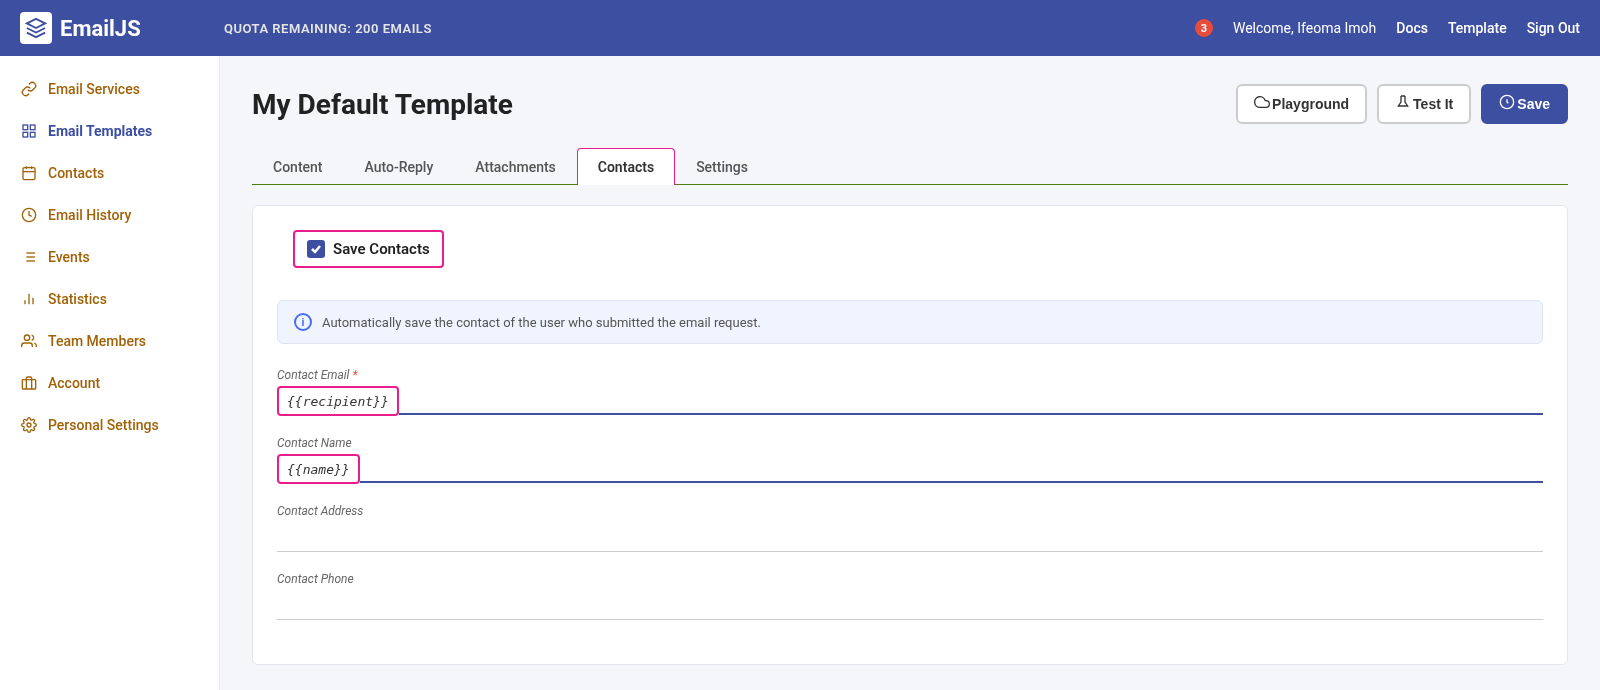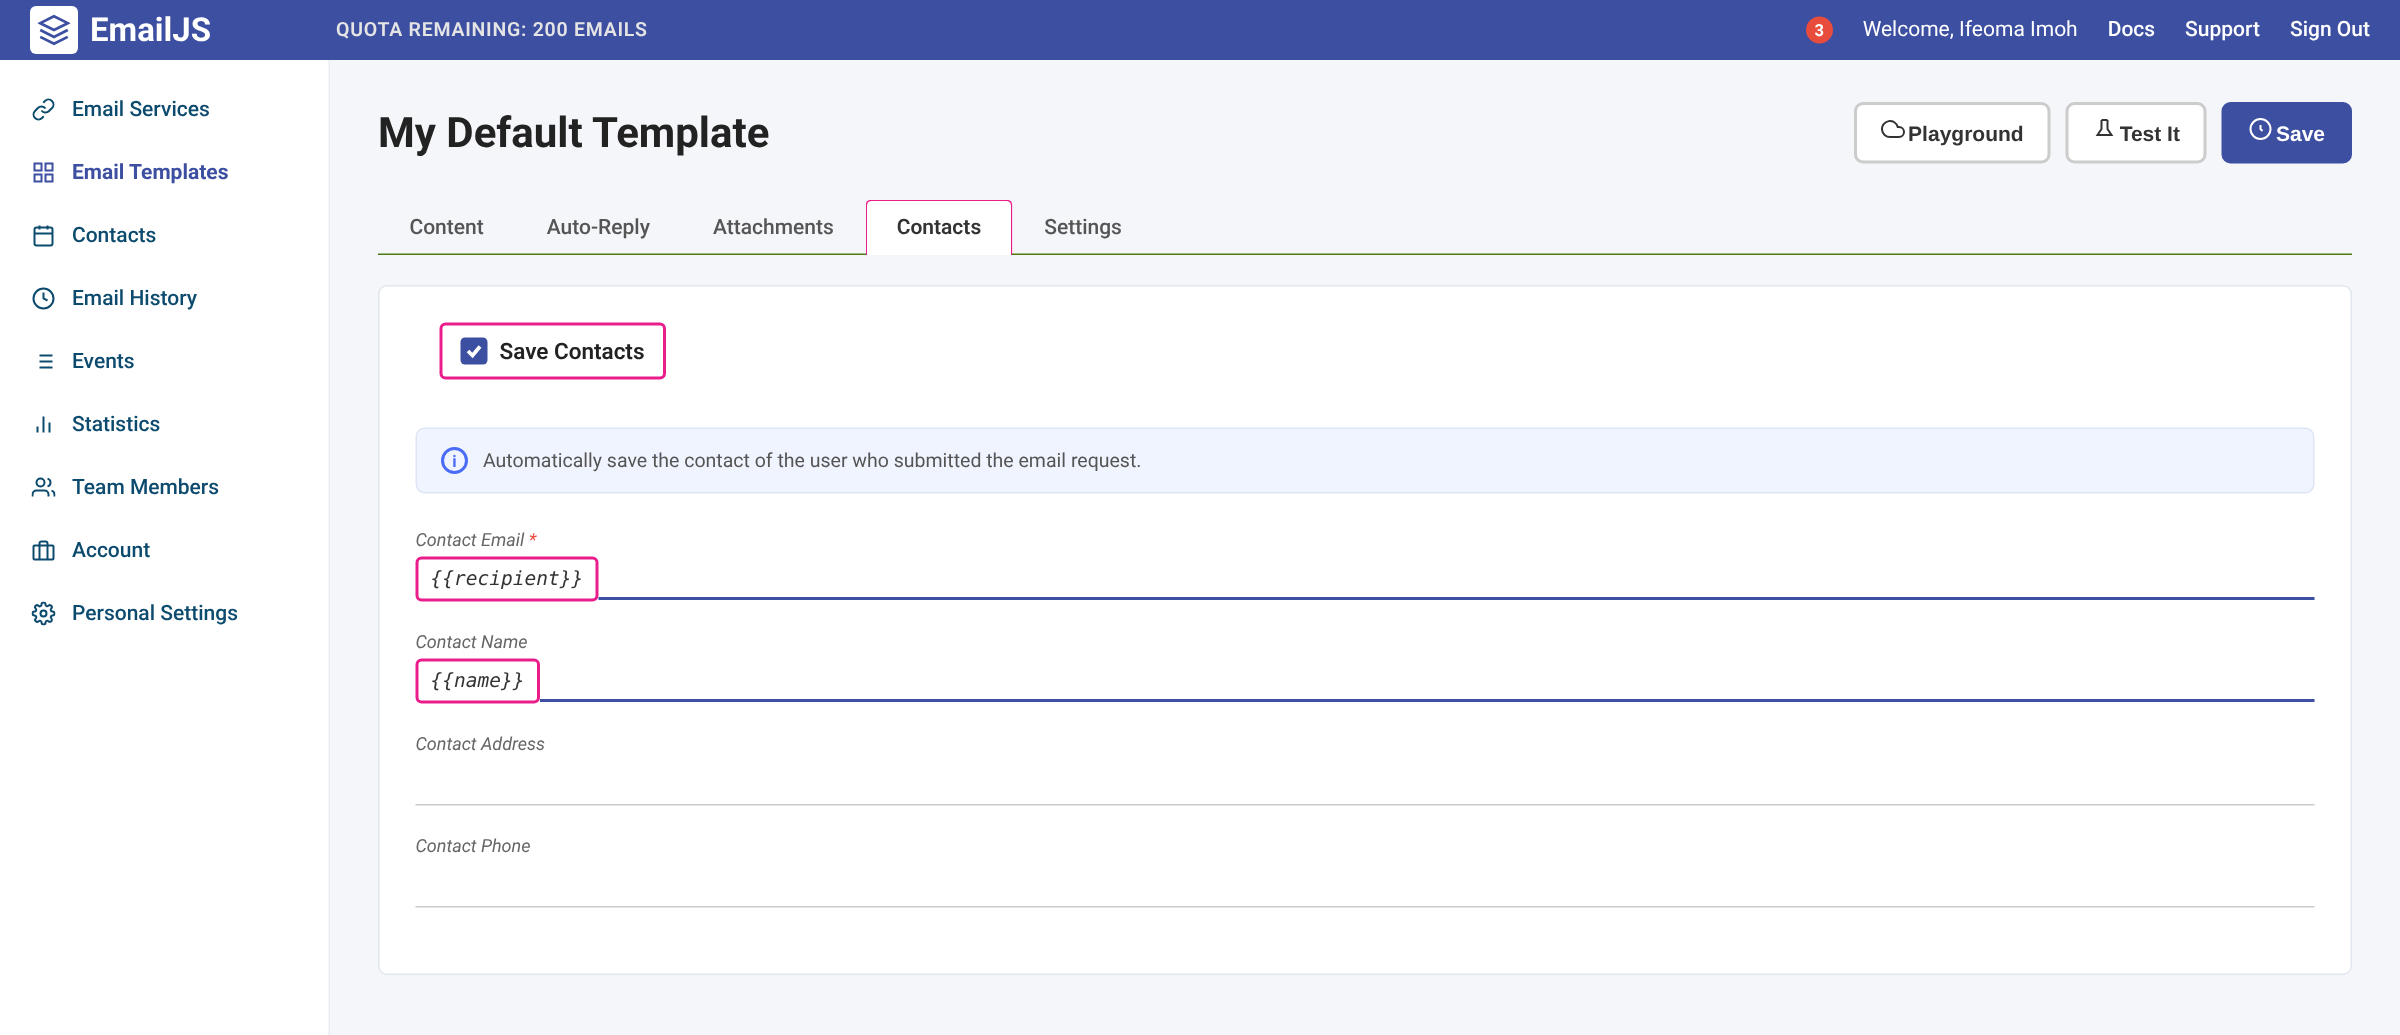--- a/index.html
+++ b/index.html
@@ -4,21 +4,21 @@
   <style>
     * { box-sizing: border-box; margin: 0; padding: 0; }
     body { font-family: -apple-system, BlinkMacSystemFont, 'Segoe UI', Roboto, sans-serif; background: #f5f6fa; display: flex; flex-direction: column; height: 690px; overflow: hidden; }
 
     
     .topnav {
       background: #3d4fa1;
       color: white;
       display: flex;
       align-items: center;
-      height: 40px;
+      height: 56px;
       padding: 0 20px;
       flex-shrink: 0;
     }
     .topnav-logo {
       display: flex;
       align-items: center;
       gap: 8px;
       font-size: 22px;
       font-weight: 700;
       color: white;
@@ -82,21 +82,21 @@
       flex-shrink: 0;
       padding: 12px 0;
       overflow-y: auto;
     }
     .sidebar-item {
       display: flex;
       align-items: center;
       gap: 10px;
       padding: 12px 20px;
       cursor: pointer;
-      color: #0c4a6e;
+      color: #a16207;
       font-size: 14px;
       font-weight: 500;
       transition: background 0.15s;
     }
     .sidebar-item.active {
       color: #3d4fa1;
       font-weight: 700;
     }
     .sidebar-item .icon {
       width: 18px;
@@ -294,21 +294,21 @@
         <path d="M12 2L2 7l10 5 10-5-10-5zM2 17l10 5 10-5M2 12l10 5 10-5" stroke="#3d4fa1" stroke-width="2" fill="none"></path>
       </svg>
     </div>
     <span>EmailJS</span>
   </div>
   <div class="topnav-quota">QUOTA REMAINING: 200 EMAILS</div>
   <div class="topnav-right">
     <div class="notification-badge">3</div>
     <span class="welcome-text">Welcome, Ifeoma Imoh</span>
     <a href="#">Docs</a>
-    <a href="#">Support</a>
+    <a href="#">Template</a>
     <a href="#">Sign Out</a>
   </div>
 </nav>
 
 <div class="main-layout">
 
   <aside class="sidebar">
     <div class="sidebar-item">
       <span class="icon">
         <svg width="16" height="16" viewBox="0 0 24 24" fill="none" stroke="currentColor" stroke-width="2">

